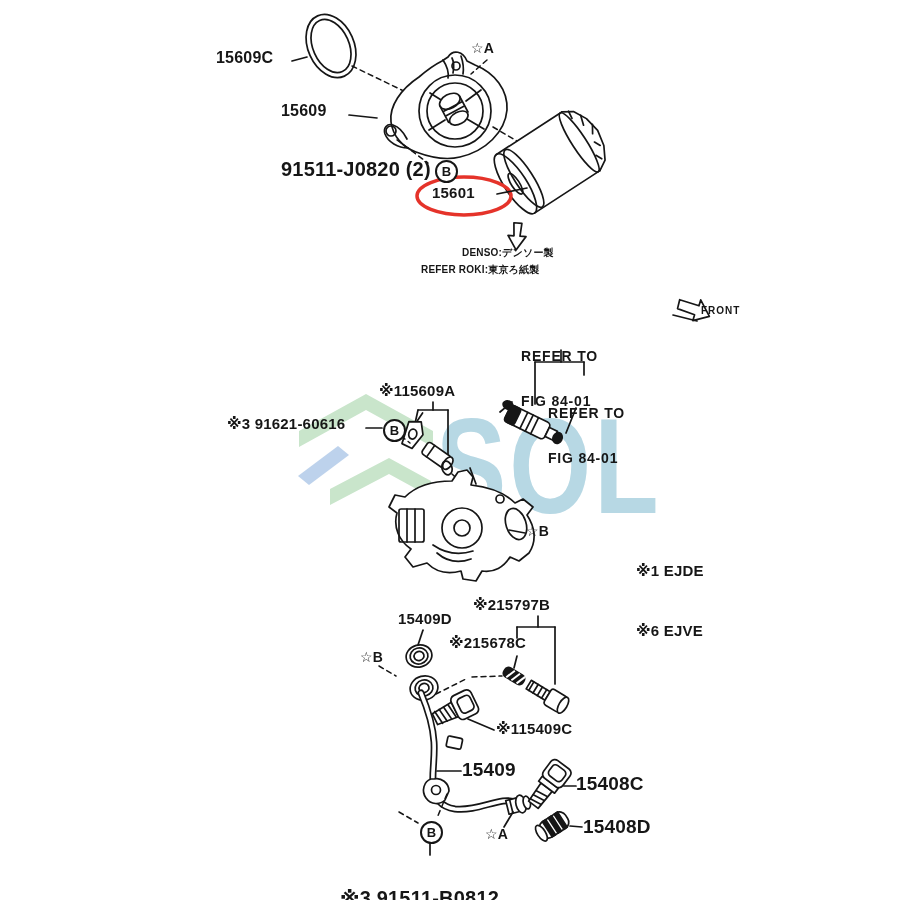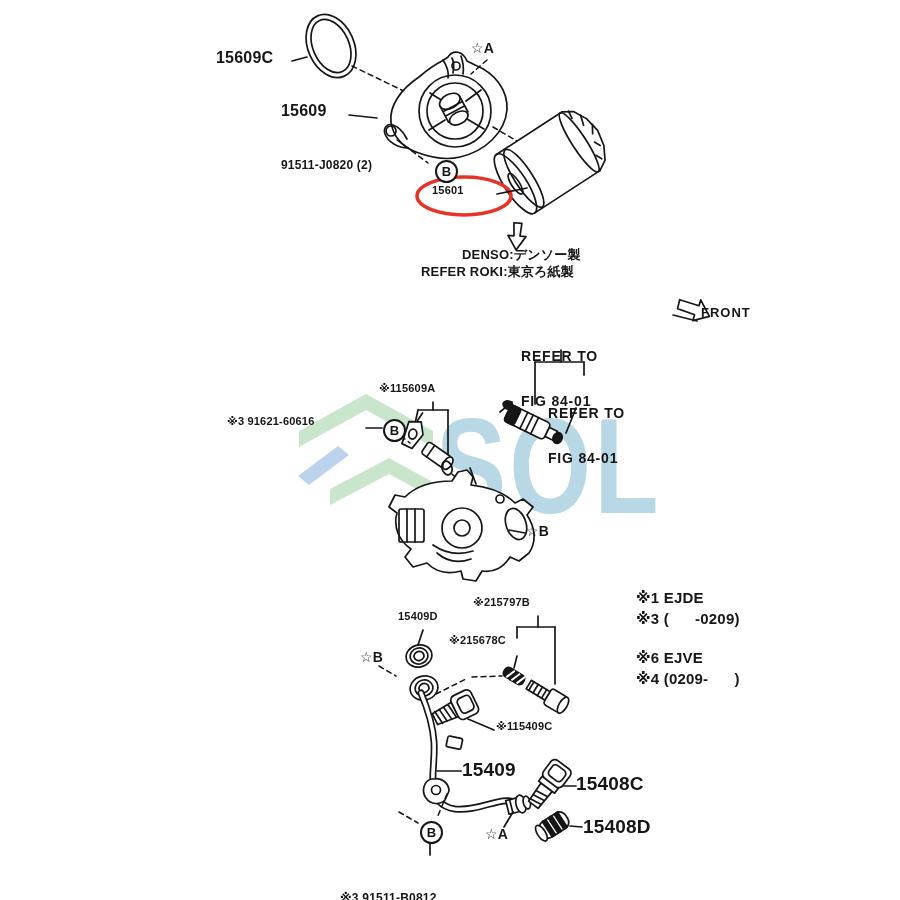--- a/index.html
+++ b/index.html
@@ -6,22 +6,22 @@
   #canvas {
     position:relative; width:900px; height:900px; background:#ffffff;
     overflow:hidden;
     font-family:"Liberation Sans","DejaVu Sans",sans-serif;
   }
   #art { position:absolute; left:0; top:0; }
   .lbl {
     position:absolute; font-weight:700; color:#161616;
     white-space:pre; letter-spacing:0.2px; line-height:1.05;
   }
-  .f20{font-size:16px} .f19{font-size:19px} .f17{font-size:11px}
-  .f16{font-size:12px} .f15{font-size:15px} .f14{font-size:14px} .f13{font-size:13px}
+  .f20{font-size:16px} .f19{font-size:19px} .f17{font-size:15px}
+  .f16{font-size:20px} .f15{font-size:15px} .f14{font-size:14px} .f13{font-size:10px}
   .refer { line-height:15px; letter-spacing:0.8px; }
   .notes { line-height:20px; }
   .notes2 { line-height:18px; }
   .circleB {
     position:absolute; width:19px; height:19px; border:2px solid #161616;
     border-radius:50%; display:flex; align-items:center; justify-content:center;
     font-size:13px; font-weight:700; color:#161616; background:#fff;
   }
   svg .ln { fill:none; stroke:#161616; stroke-width:1.7; stroke-linecap:round; stroke-linejoin:round; }
   svg .dash { stroke-dasharray:5 4; stroke-width:1.5; }
@@ -270,27 +270,23 @@
   <div class="lbl f13" style="left:701px;top:306px;letter-spacing:1px">FRONT</div>
 
   <div class="lbl f17" style="left:379px;top:383px">※115609A</div>
   <div class="lbl f17" style="left:227px;top:416px">※3 91621-60616</div>
 
   <div class="lbl f14" style="left:471px;top:41px">☆A</div>
   <div class="lbl f14" style="left:526px;top:524px">☆B</div>
   <div class="lbl f14" style="left:360px;top:650px">☆B</div>
   <div class="lbl f14" style="left:485px;top:827px">☆A</div>
 
-  <div class="lbl f15 notes" style="left:636px;top:548px">
+  <div class="lbl f15 notes" style="left:636px;top:521px">
     <div>※1 EJDE</div>
     <div>※6 EJVE</div>
-  </div>
-  <div class="lbl f15 notes" style="left:636px;top:569px">
-    <div>※3 (      -0209)</div>
-    <div>※4 (0209-      )</div>
   </div>
 
   <div class="lbl f17" style="left:398px;top:611px">15409D</div>
   <div class="lbl f17" style="left:473px;top:597px">※215797B</div>
   <div class="lbl f17" style="left:449px;top:635px">※215678C</div>
   <div class="lbl f17" style="left:496px;top:721px">※115409C</div>
   <div class="lbl f19" style="left:462px;top:760px">15409</div>
   <div class="lbl f19" style="left:576px;top:774px">15408C</div>
   <div class="lbl f19" style="left:583px;top:817px">15408D</div>
 

